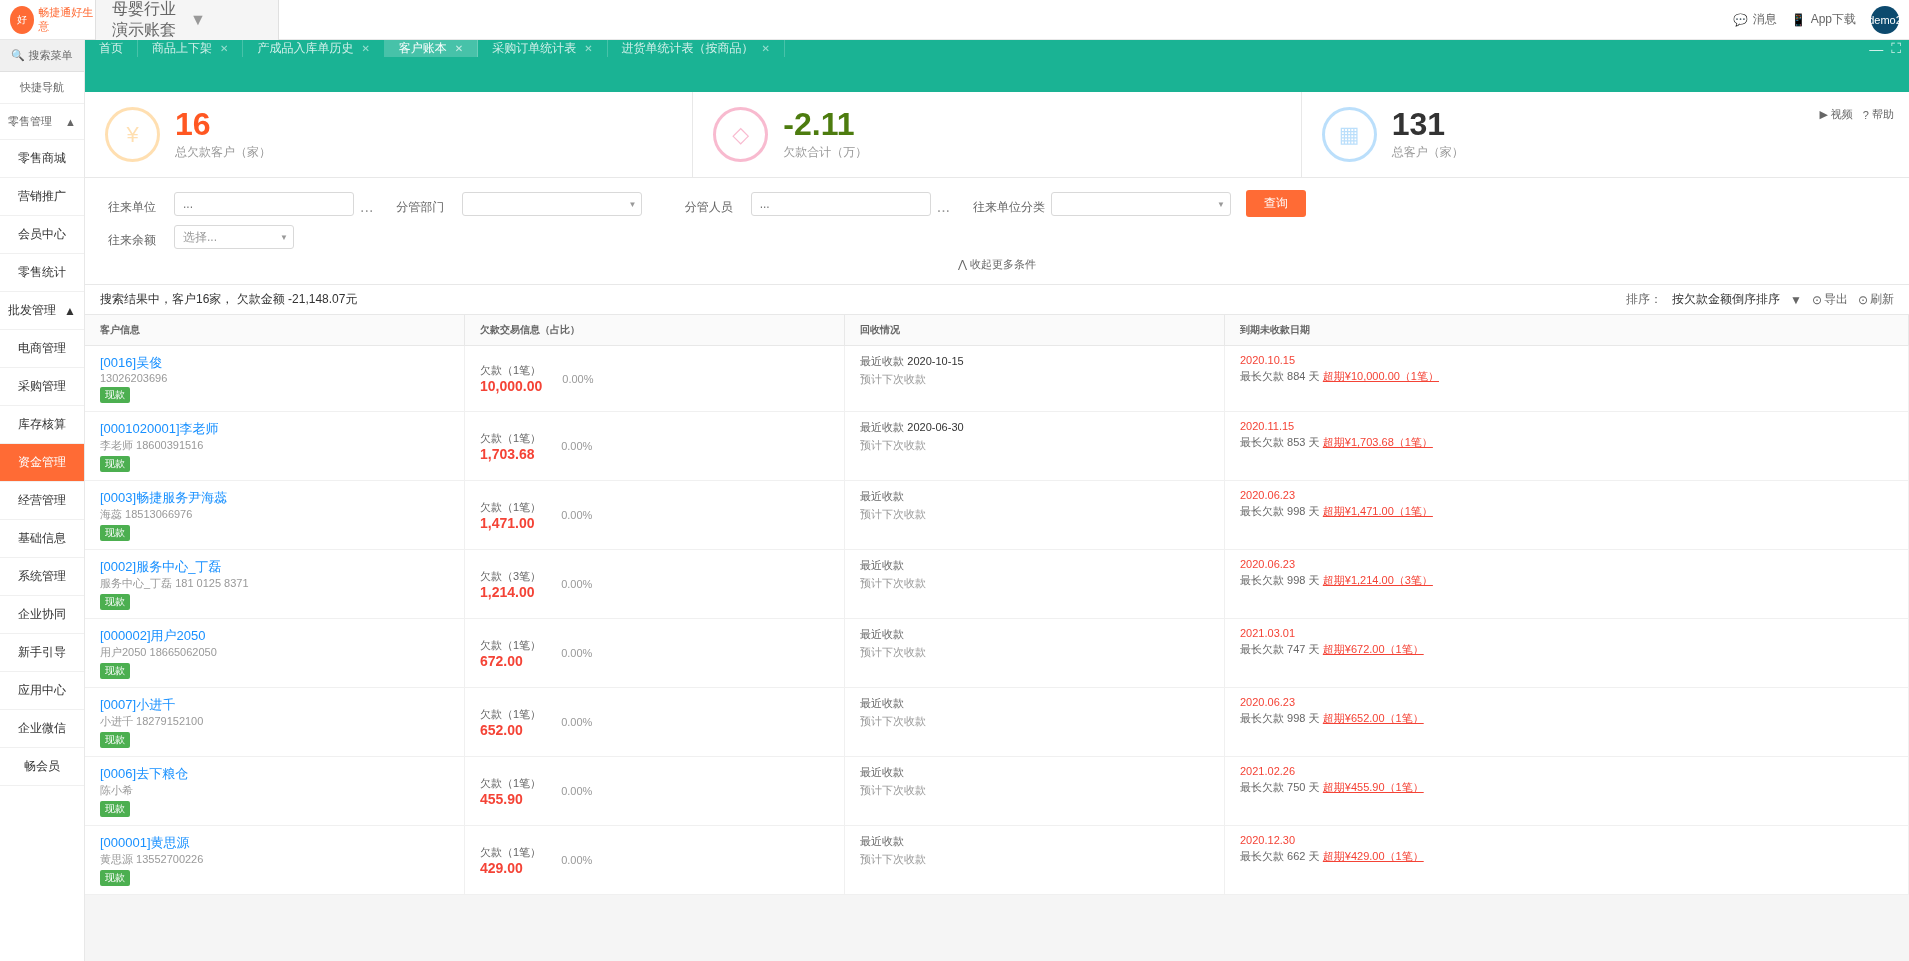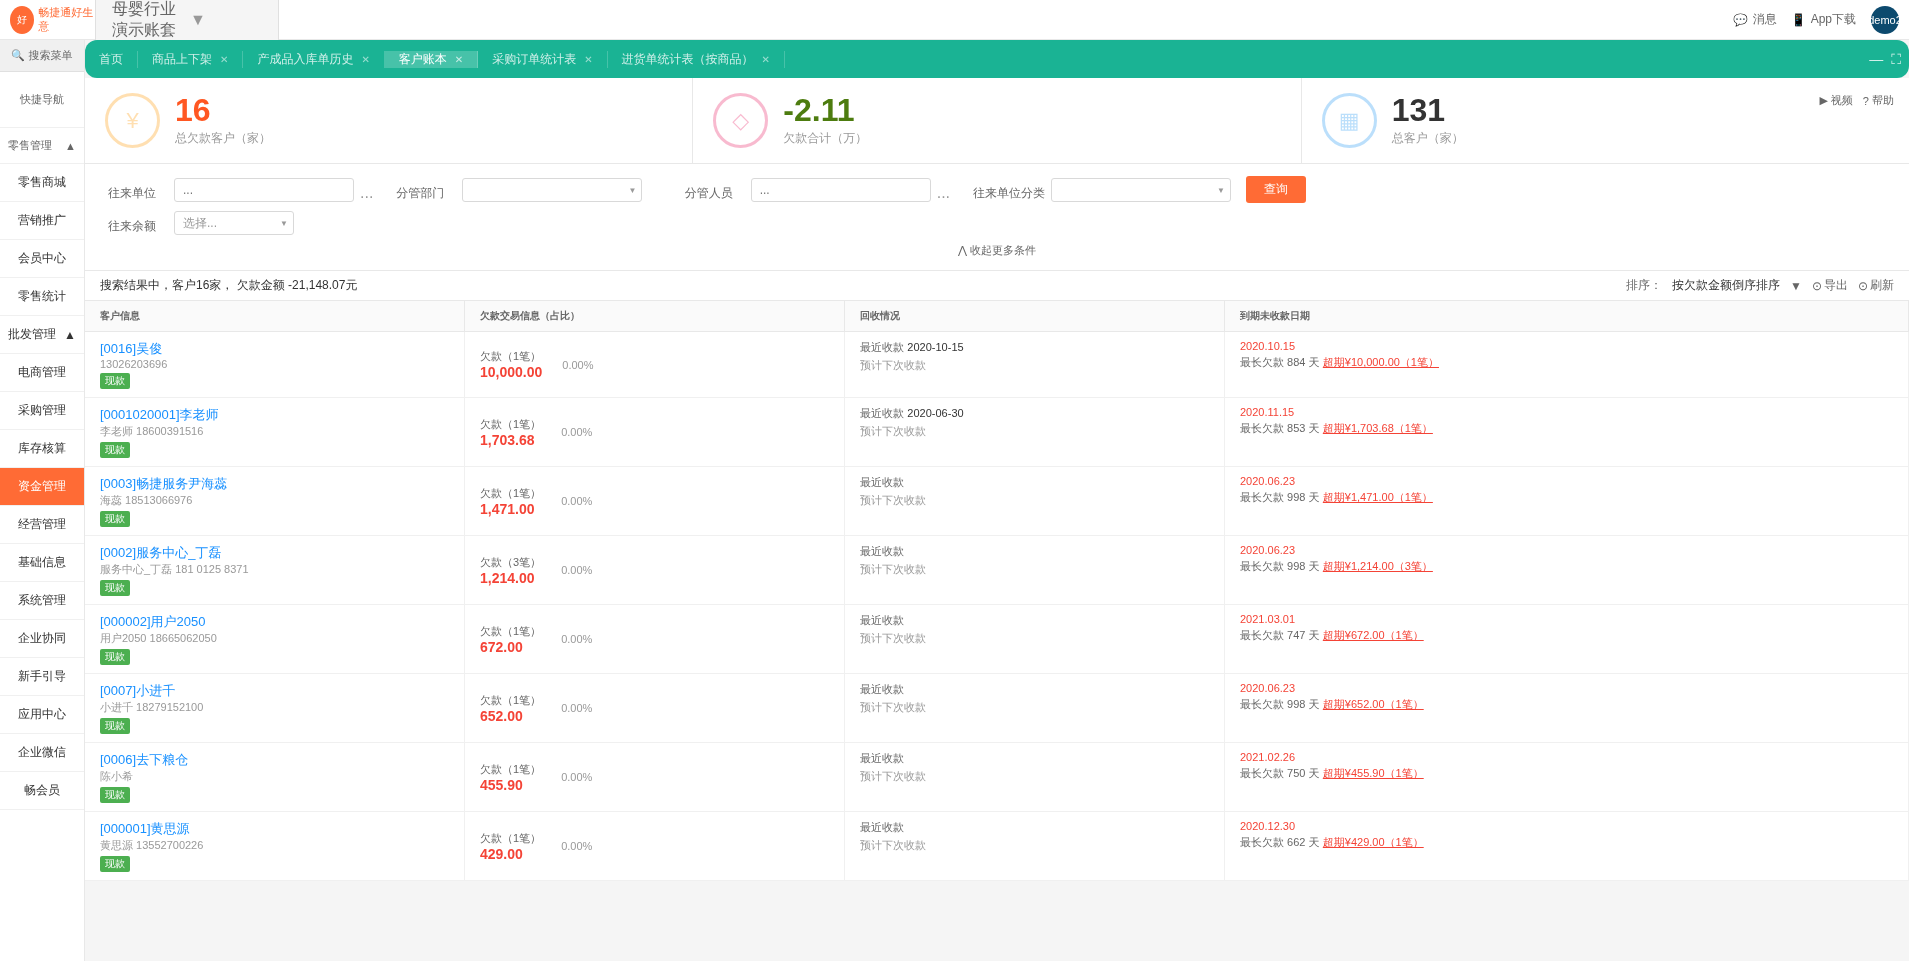--- a/index.html
+++ b/index.html
@@ -18,29 +18,29 @@
     .top-right { margin-left: auto; display: flex; align-items: center; gap: 15px; }
     .top-btn { display: flex; align-items: center; gap: 4px; color: #666; font-size: 12px; cursor: pointer; }
     .user-avatar { width: 28px; height: 28px; background: #0c4a6e; border-radius: 50%; color: white; display: flex; align-items: center; justify-content: center; font-size: 11px; }
     
     
     .main-layout { display: flex; flex: 1; overflow: hidden; }
     
     
     .sidebar { width: 85px; background: #fff; border-right: 1px solid #e8e8e8; display: flex; flex-direction: column; flex-shrink: 0; overflow-y: auto; }
     .sidebar-search { padding: 8px; background: #f0f0f0; text-align: center; font-size: 11px; color: #666; cursor: pointer; border-bottom: 1px solid #e0e0e0; }
-    .sidebar-nav-label { padding: 20px 6px; font-size: 11px; color: #666; cursor: pointer; border-bottom: 1px solid #f0f0f0; display: flex; align-items: center; justify-content: center; gap: 3px; }
+    .sidebar-nav-label { padding: 8px 6px; font-size: 11px; color: #666; cursor: pointer; border-bottom: 1px solid #f0f0f0; display: flex; align-items: center; justify-content: center; gap: 3px; }
     .sidebar-item { padding: 10px 6px; font-size: 12px; color: #333; cursor: pointer; text-align: center; border-bottom: 1px solid #f0f0f0; }
     .sidebar-item.active { background: #ff6b35; color: white; }
     
     
     .content-area { flex: 1; display: flex; flex-direction: column; overflow: hidden; }
     
     
-    .tab-bar { display: flex; background: #1ab394; height: 38px; align-items: center; flex-shrink: 0; border-radius: 12px; }
+    .tab-bar { display: flex; background: #1ab394; height: 52px; align-items: flex-start; flex-shrink: 0; }
     .tab { display: flex; align-items: center; padding: 0 14px; color: rgba(255,255,255,0.8); font-size: 12px; cursor: pointer; border-right: 1px solid rgba(255,255,255,0.2); white-space: nowrap; gap: 4px; }
     .tab.active { background: rgba(255,255,255,0.2); color: white; }
     .tab-close { font-size: 10px; opacity: 0.7; margin-left: 4px; }
     .tab-bar-right { margin-left: auto; display: flex; align-items: center; padding: 0 8px; gap: 8px; }
     .tab-bar-btn { color: rgba(255,255,255,0.8); font-size: 14px; cursor: pointer; }
     
     
     .page-content { flex: 1; overflow-y: auto; background: #f5f5f5; }
     
     

